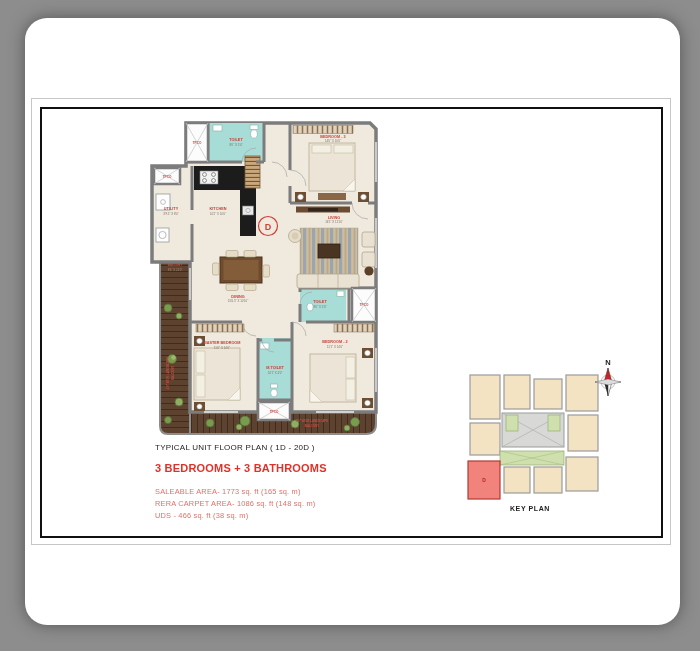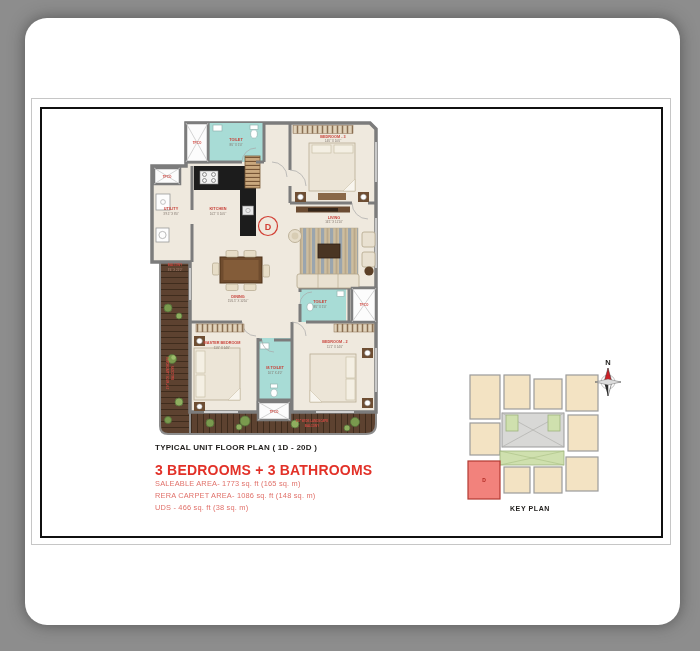--- a/index.html
+++ b/index.html
@@ -24,23 +24,23 @@
   }
   .plan-svg{position:absolute;left:125px;top:92px;width:232px;height:330px;}
   .keyplan-svg{position:absolute;left:435px;top:337px;width:165px;height:162px;}
   svg text{font-family:"Liberation Sans", sans-serif;}
   .rn{font-size:3.8px;font-weight:bold;fill:#c8423a;text-anchor:middle;}
   .rd{font-size:2.9px;fill:#7d7168;text-anchor:middle;}
   .sh{font-size:3.1px;font-weight:bold;fill:#d04840;text-anchor:middle;}
   .bn{font-size:2.9px;font-weight:bold;fill:#cf4a42;text-anchor:middle;}
   .marker-d{font-size:9px;font-weight:bold;fill:#d23f34;text-anchor:middle;}
   .text-block{position:absolute;left:130px;top:425px;width:300px;}
-  .doc-title{font-size:8px;font-weight:bold;color:#1f1d1b;letter-spacing:.25px;}
-  .doc-subtitle{font-size:14px;font-weight:bold;color:#e23128;margin-top:10px;letter-spacing:.2px;}
-  .area-lines{margin-top:0;}
+  .doc-title{font-size:8px;font-weight:normal;color:#1f1d1b;letter-spacing:.25px;}
+  .doc-subtitle{font-size:11px;font-weight:bold;color:#e23128;margin-top:10px;letter-spacing:.2px;}
+  .area-lines{margin-top:12px;}
   .area-line{font-size:7.4px;color:#e0716a;line-height:12px;letter-spacing:.2px;}
   .kp-label{font-size:7px;font-weight:bold;fill:#1f1d1b;text-anchor:middle;letter-spacing:.6px;}
   .kp-n{font-size:7.5px;font-weight:bold;fill:#1f1d1b;text-anchor:middle;}
   .kp-d{font-size:5px;font-weight:bold;fill:#b22b24;text-anchor:middle;}
 </style>
 </head>
 <body>
 
 <div class="page">
   <div class="frame-outer"></div>

